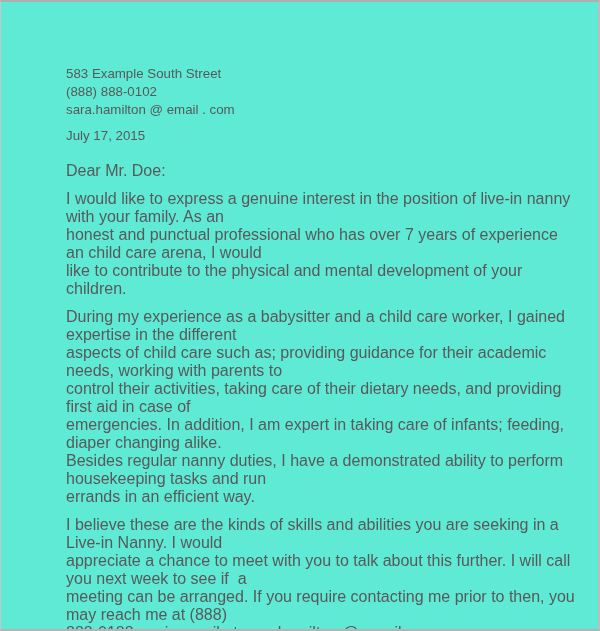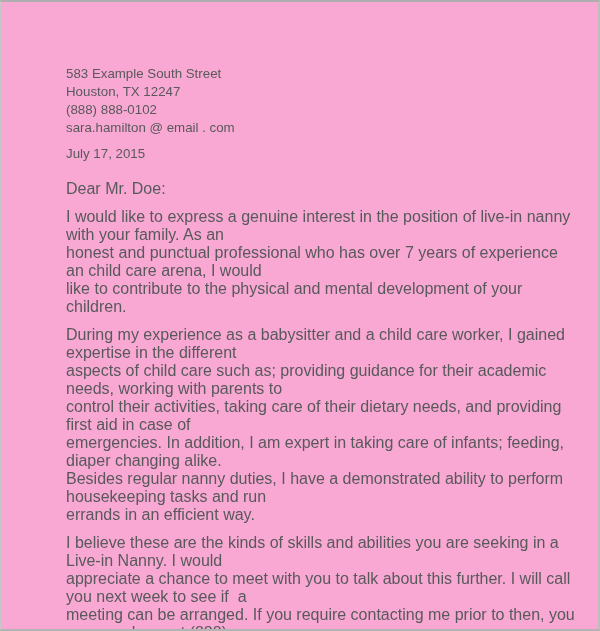--- a/index.html
+++ b/index.html
@@ -5,21 +5,21 @@
   html, body {
     margin: 0;
     padding: 0;
     background: #ffffff;
   }
   .page {
     position: relative;
     width: 600px;
     height: 631px;
     box-sizing: border-box;
-    background: #f9a8d4;
+    background: #5eead4;
     border-left: 1px solid #c6c6c6;
     border-right: 2px solid #bdbdbd;
     border-top: 2px solid #aeaeae;
     border-bottom: 2px solid #b3b3b3;
     font-family: "Liberation Sans", "DejaVu Sans", sans-serif;
     color: #58595b;
     overflow: hidden;
   }
   .letter-body {
     padding: 63px 25px 0 65px;
@@ -45,21 +45,20 @@
   }
 </style>
 </head>
 <body>
 
 <div class="page">
   <div class="letter-body">
 
     <div class="block">
       <p class="line">583 Example South Street</p>
-      <p class="line">Houston, TX 12247</p>
       <p class="line">(888) 888-0102</p>
       <p class="line">sara.hamilton @ email . com</p>
     </div>
 
     <div class="date-block">
       <p class="line">July 17, 2015</p>
     </div>
 
 
     <p class="para">Dear Mr. Doe:</p>

